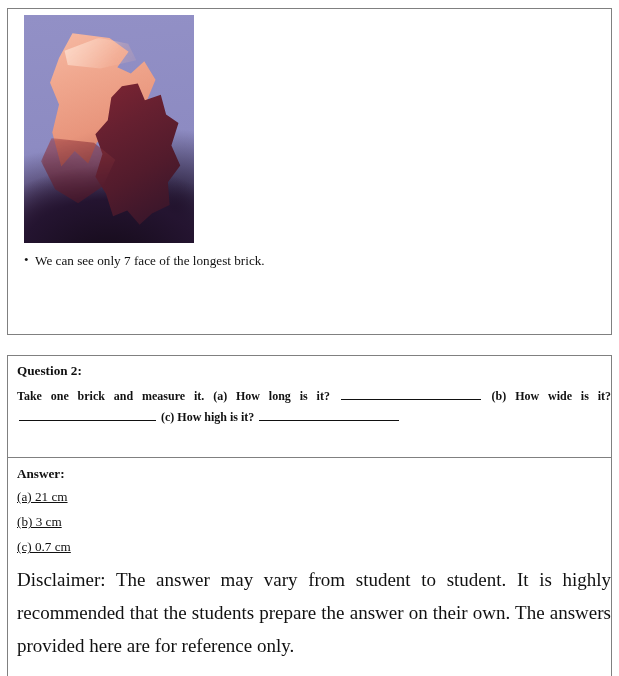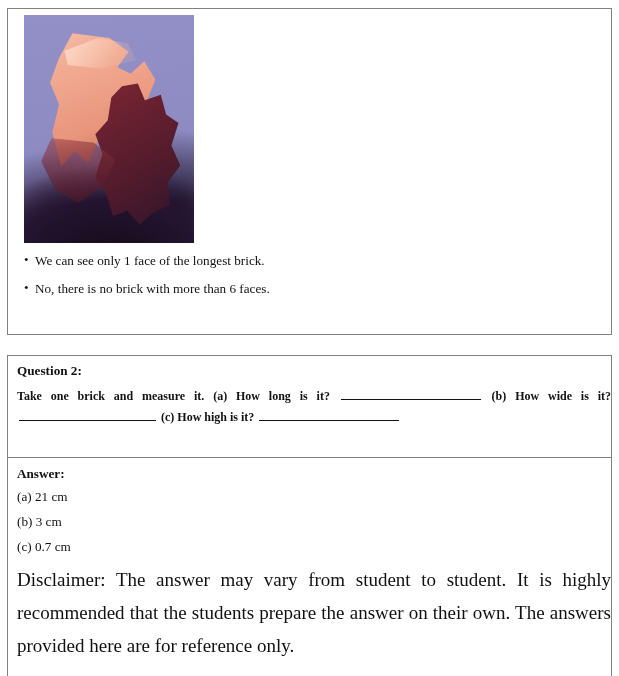--- a/index.html
+++ b/index.html
@@ -197,20 +197,21 @@
     font-family: Liberation Serif, serif;
   }
 
   .a-items {
     position: absolute;
     left: 9px;
     top: 134px;
     width: 594px;
     font-size: 13.2px;
     line-height: 1.0;
+    text-decoration: underline;
   }
   .a-item {
     margin: 0 0 12px 0;
     white-space: nowrap;
   }
 
   .disclaimer {
     position: absolute;
     left: 9px;
     top: 208px;
@@ -231,22 +232,21 @@
     <div class="photo-frame">
       <div class="photo-inner">
         <div class="brick-light"></div>
         <div class="brick-highlight"></div>
         <div class="brick-dark"></div>
         <div class="brick-shadow-mid"></div>
       </div>
     </div>
 
     <div class="bullet-list">
-      <p class="bullet-line">We can see only 1 face of the longest brick.</p>
-      <p class="bullet-line">No, there is no brick with more than 6 faces.</p>
+      <p class="bullet-line">We can see only 7 face of the longest brick.</p>
     </div>
 
   </div>
 
   <div class="box" id="question-box-2">
 
     <div class="q-head">Question 2:</div>
 
     <div class="q-body">
       <span>Take one brick and measure it.</span>

